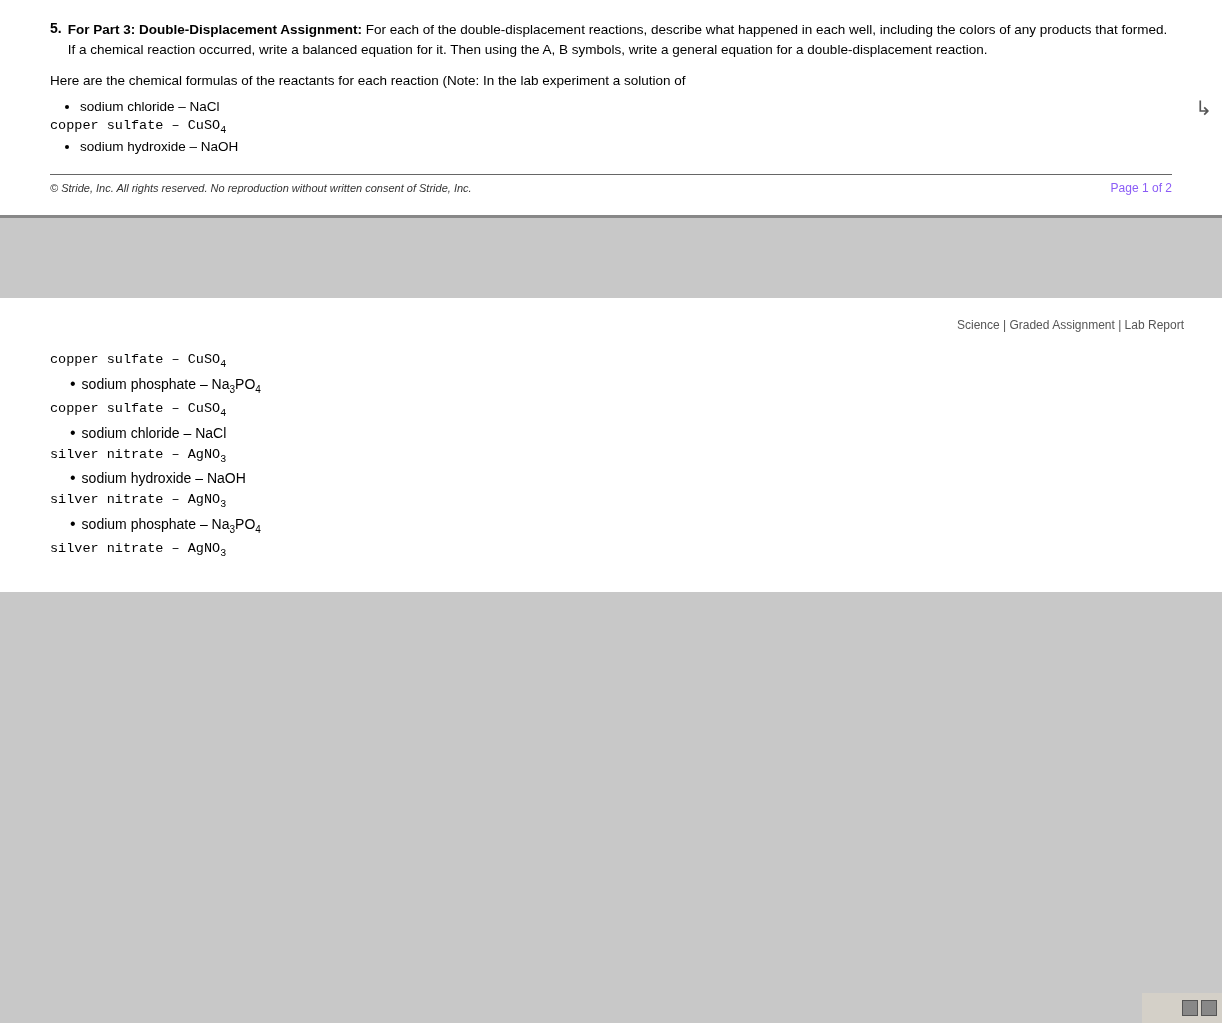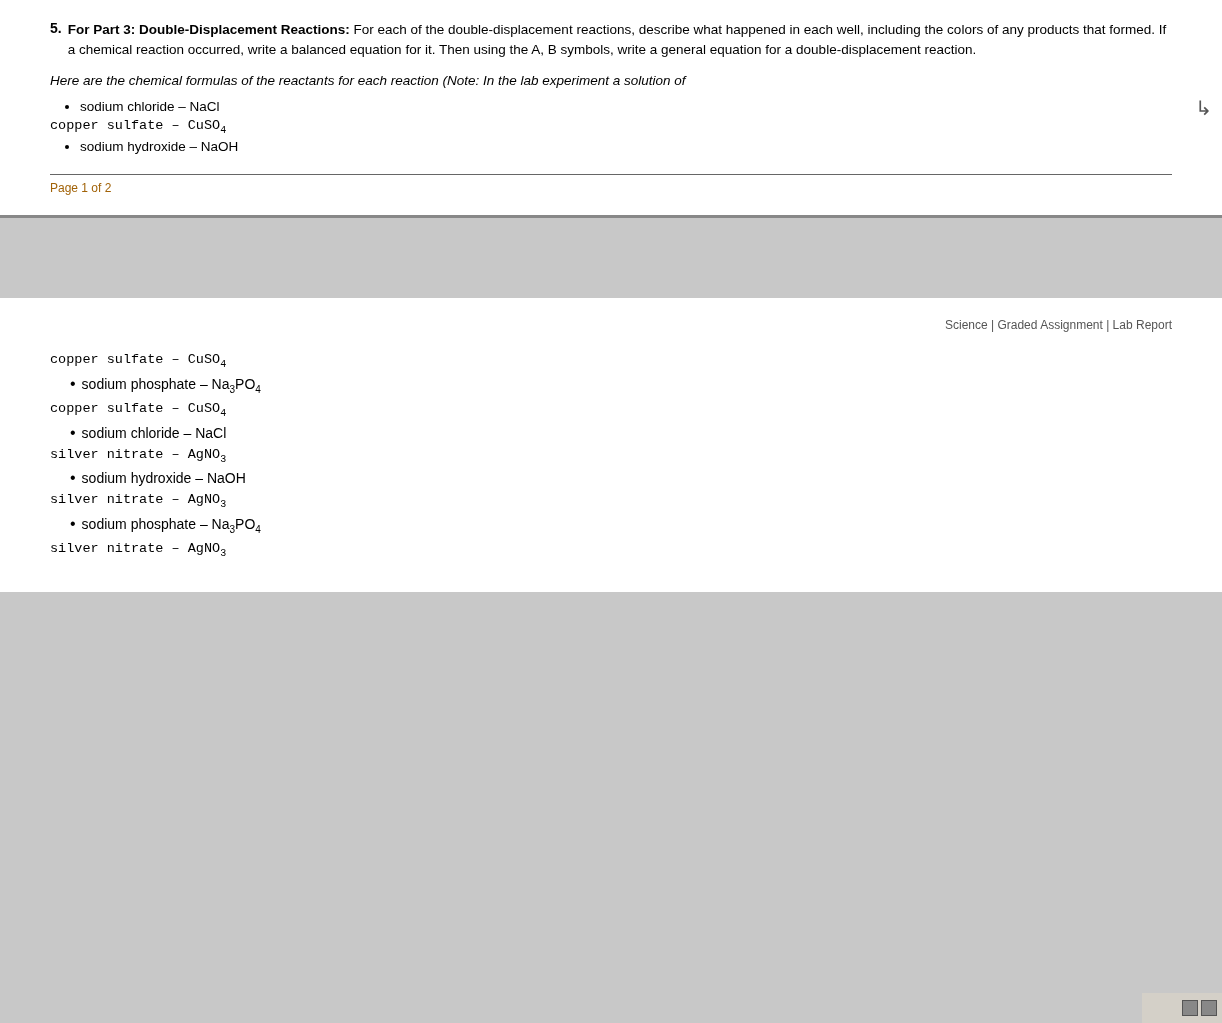--- a/index.html
+++ b/index.html
@@ -45,21 +45,20 @@
     }
 
     .question-text .bold-part {
       font-weight: bold;
     }
 
     .formula-block {
       margin: 8px 0;
       font-size: 13.5px;
       line-height: 1.5;
-      font-style: italic;
     }
 
     .bullet-list {
       list-style: disc;
       padding-left: 30px;
       margin: 4px 0;
     }
 
     .bullet-list li {
       font-size: 13.5px;
@@ -88,21 +87,21 @@
     }
 
     .footer-copyright {
       font-size: 11px;
       color: #333;
       font-style: italic;
     }
 
     .footer-page {
       font-size: 12px;
-      color: #a16207;
+      color: #8b5cf6;
     }
 
     .cursor-arrow {
       position: absolute;
       right: 10px;
       top: 50%;
       font-size: 20px;
       color: #555;
       transform: translateY(-50%);
     }
@@ -111,21 +110,21 @@
     .page-gap {
       background-color: #c8c8c8;
       height: 80px;
       width: 100%;
     }
 
     
     .page-bottom {
       background: #ffffff;
       width: 100%;
-      padding: 20px 50px 30px 50px;
+      padding: 20px 38px 30px 50px;
       position: relative;
     }
 
     .page-header-label {
       text-align: right;
       font-size: 12px;
       color: #555;
       margin-bottom: 20px;
     }
 
@@ -170,37 +169,38 @@
 </head>
 <body>
 
 <div class="page-container">
 
   <div class="page-top">
 
     <div class="question-block">
       <span class="question-number">5.</span>
       <span class="question-text">
-        <span class="bold-part">For Part 3: Double-Displacement Reactions:</span><span> For each of the double-displacement reactions, describe what happened in each well, including the colors of any products that formed. If a chemical reaction occurred, write a balanced equation for it. Then using the A, B symbols, write a general equation for a double-displacement reaction.</span>
+        <span class="bold-part">For Part 3: Double-Displacement Assignment:</span><span> For each of the double-displacement reactions, describe what happened in each well, including the colors of any products that formed. If a chemical reaction occurred, write a balanced equation for it. Then using the A, B symbols, write a general equation for a double-displacement reaction.</span>
       </span>
     </div>
 
     <div class="formula-block">
       <span>Here are the chemical formulas of the reactants for each reaction (Note: In the lab experiment a solution of</span><br>
     </div>
 
     <ul class="bullet-list">
       <li>sodium chloride – NaCl</li>
     </ul>
     <div class="non-bullet-item">copper sulfate – CuSO<sub>4</sub></div>
     <ul class="bullet-list">
       <li>sodium hydroxide – NaOH</li>
     </ul>
 
     <div class="footer-line">
+      <span class="footer-copyright">© Stride, Inc. All rights reserved. No reproduction without written consent of Stride, Inc.</span>
       <span class="footer-page">Page 1 of 2</span>
     </div>
 
     <div class="cursor-arrow">↳</div>
   </div>
 
   <div class="page-gap"></div>
 
   <div class="page-bottom">
 

